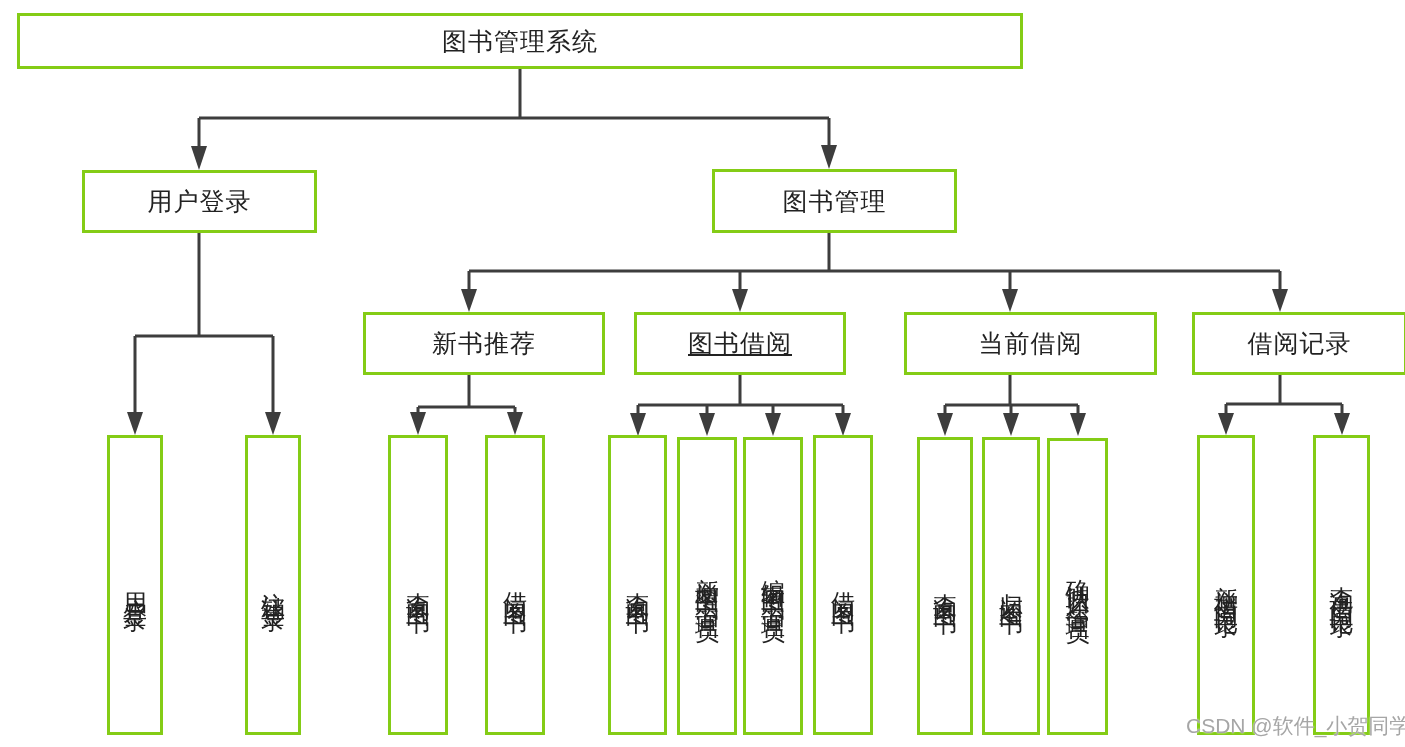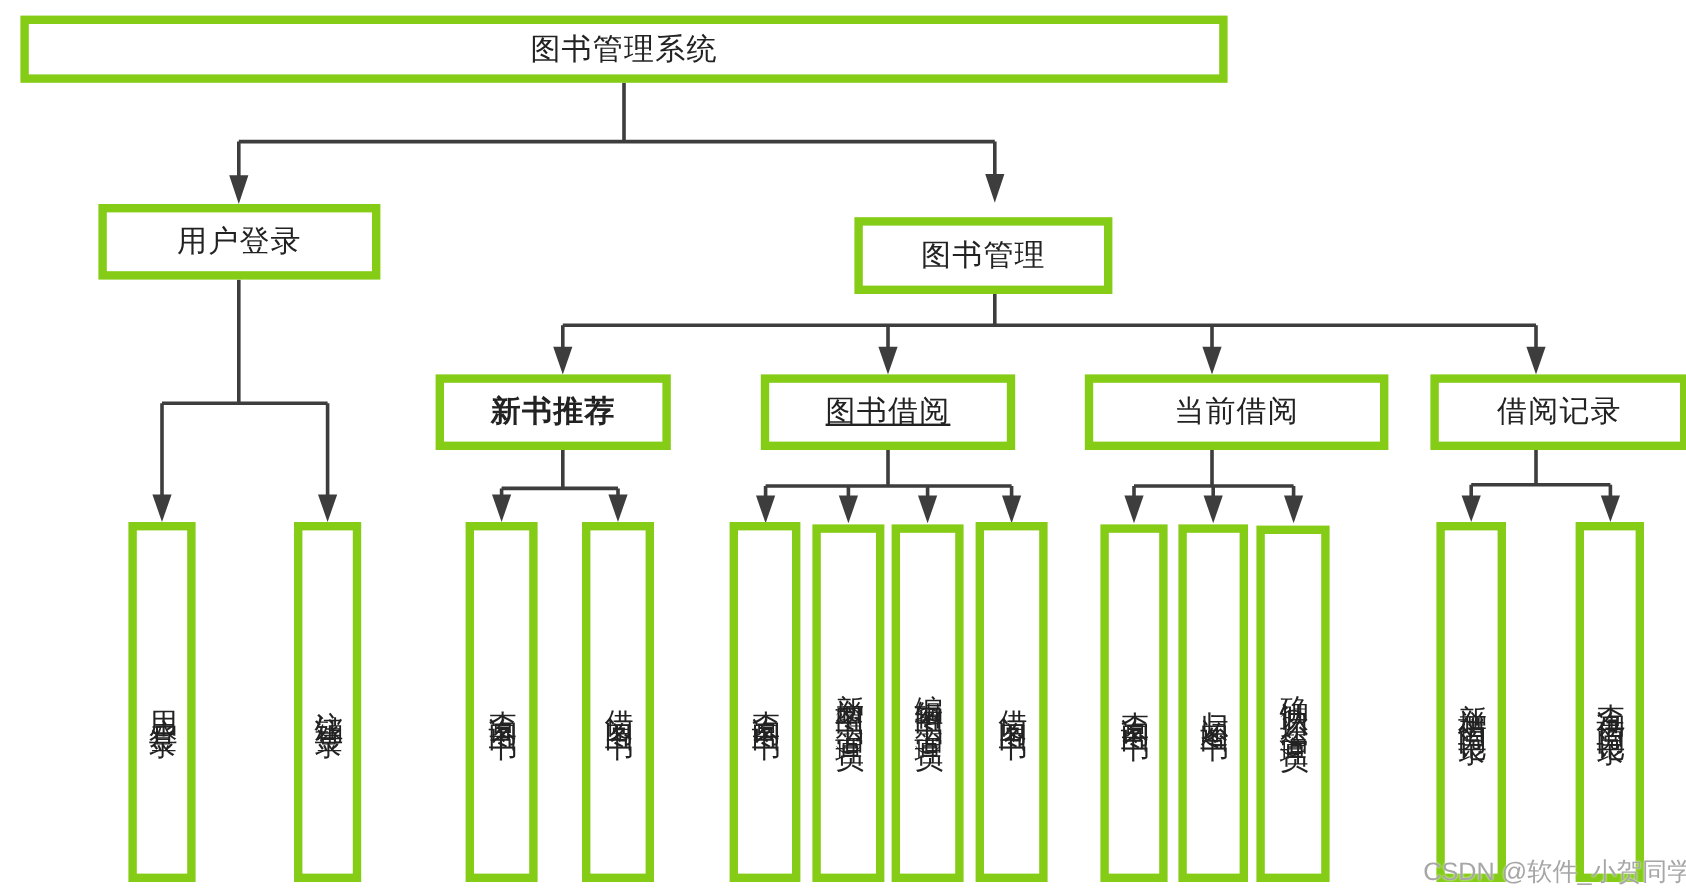--- a/index.html
+++ b/index.html
@@ -17,21 +17,21 @@
   }
   .connectors {
     position: absolute;
     left: 0; top: 0;
     width: 1405px;
     height: 747px;
   }
   .node {
     position: absolute;
     box-sizing: border-box;
-    border: 7px solid #84cc16;
+    border: 3px solid #84cc16;
     background: #ffffff;
     display: flex;
     align-items: center;
     justify-content: center;
     color: #222222;
   }
   .node .hlabel {
     font-size: 25px;
     letter-spacing: 1px;
     white-space: nowrap;
@@ -107,25 +107,25 @@
     </g>
   </svg>
 
   <div class="node" style="left:17px; top:13px; width:1006px; height:56px;">
     <span class="hlabel">图书管理系统</span>
   </div>
 
   <div class="node" style="left:82px; top:170px; width:235px; height:63px;">
     <span class="hlabel">用户登录</span>
   </div>
-  <div class="node" style="left:712px; top:181px; width:215px; height:64px;">
+  <div class="node" style="left:712px; top:169px; width:245px; height:64px;">
     <span class="hlabel">图书管理</span>
   </div>
 
-  <div class="node" style="left:363px; top:312px; width:196px; height:63px;font-weight:bold;">
+  <div class="node" style="left:363px; top:312px; width:242px; height:63px;">
     <span class="hlabel">新书推荐</span>
   </div>
   <div class="node" style="left:634px; top:312px; width:212px; height:63px;text-decoration:underline;">
     <span class="hlabel">图书借阅</span>
   </div>
   <div class="node" style="left:904px; top:312px; width:253px; height:63px;">
     <span class="hlabel">当前借阅</span>
   </div>
   <div class="node" style="left:1192px; top:312px; width:215px; height:63px;">
     <span class="hlabel">借阅记录</span>

